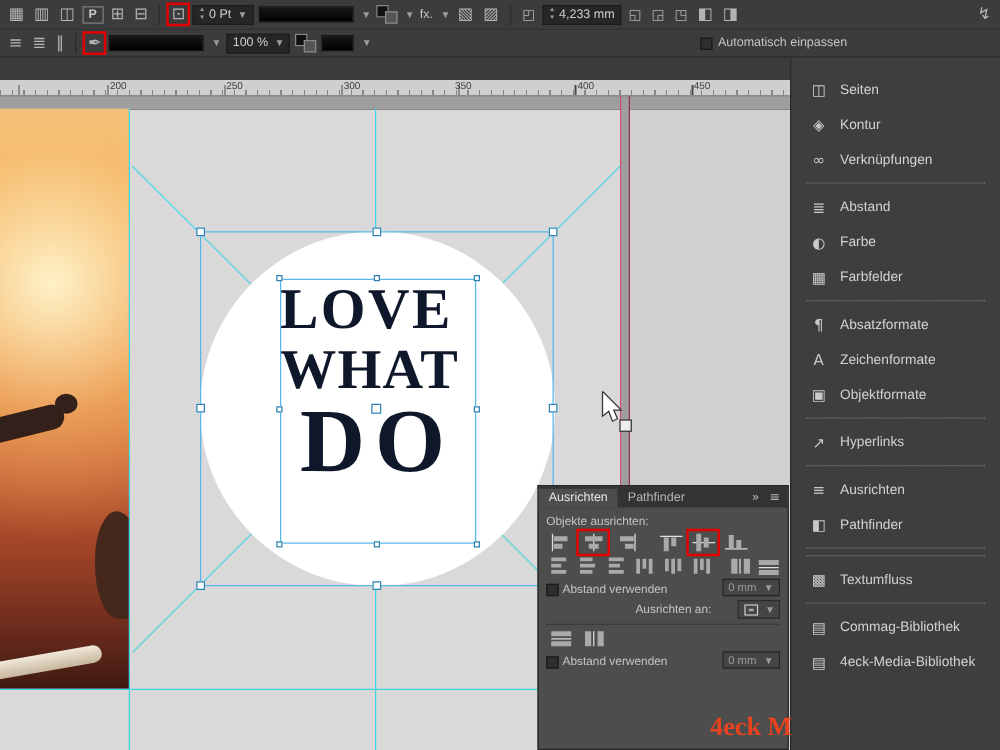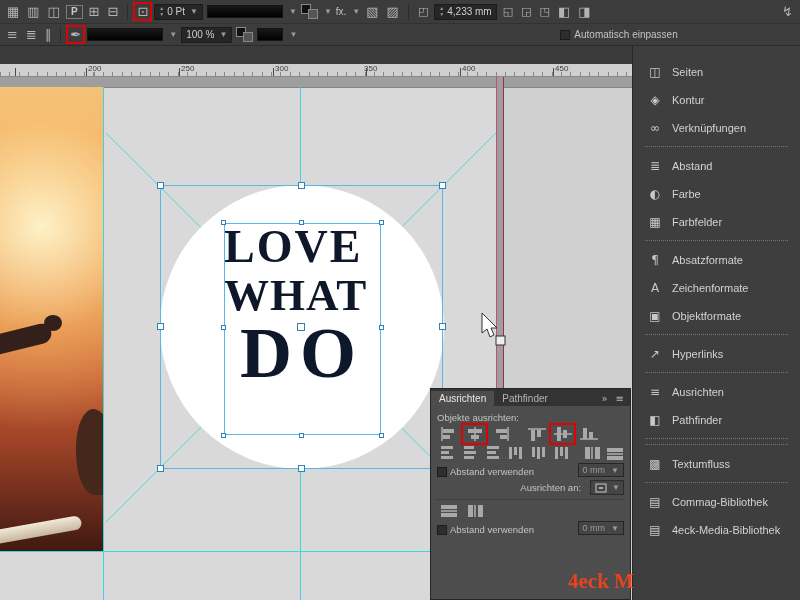--- a/index.html
+++ b/index.html
@@ -112,21 +112,21 @@
   .ap-row{display:flex;align-items:flex-end;gap:3px;margin:1px 0;}
   .ap-btn{width:23px;height:18px;display:flex;align-items:center;justify-content:center;}
   .ap-btn svg line{stroke:#e0e0e0;stroke-width:1;}
   .ap-btn svg rect{fill:#a9a9a9;}
   .ap-gap{width:7px;}
   .ap-vsep{width:1px;height:15px;background:#3a3a3a;margin:0 2px;}
   .ap-check-label{font-size:9.5px;color:#c4c4c4;}
   .ap-field{margin-left:auto;display:flex;align-items:center;background:#454545;
             border:1px solid #262626;height:14px;padding:0 4px;color:#9b9b9b;font-size:9px;gap:4px;}
   .ap-divider{border-top:1px solid #3b3b3b;margin:4px 0 2px;}
-  .ap-alignto{display:flex;align-items:center;justify-content:flex-end;gap:9px;margin:3px 0;}
+  .ap-alignto{display:flex;align-items:center;justify-content:flex-end;gap:21px;margin:3px 0;}
   .ap-ddbtn{display:flex;align-items:center;gap:2px;border:1px solid #2c2c2c;background:#454545;
             height:15px;padding:0 3px;}
 
   
   .sidebar{position:absolute;left:632px;top:46px;width:168px;height:554px;background:#3e3e3e;
            border-left:1px solid #292929;padding-top:12px;}
   .sb-item{display:flex;align-items:center;gap:9px;height:28px;padding-left:14px;
            color:#d2d2d2;font-size:11px;}
   .sb-ic{width:16px;text-align:center;color:#c9c9c9;font-size:12px;
          font-family:"DejaVu Sans",sans-serif;}

